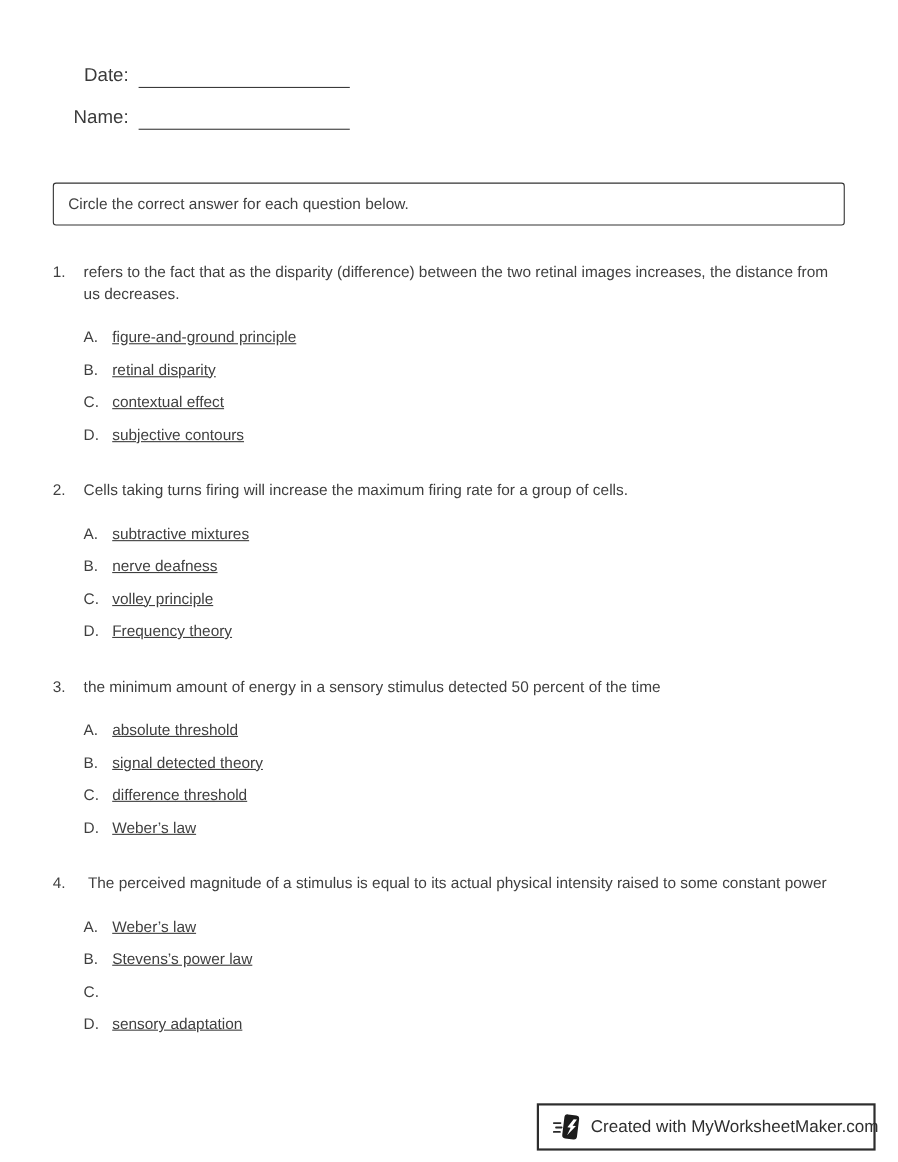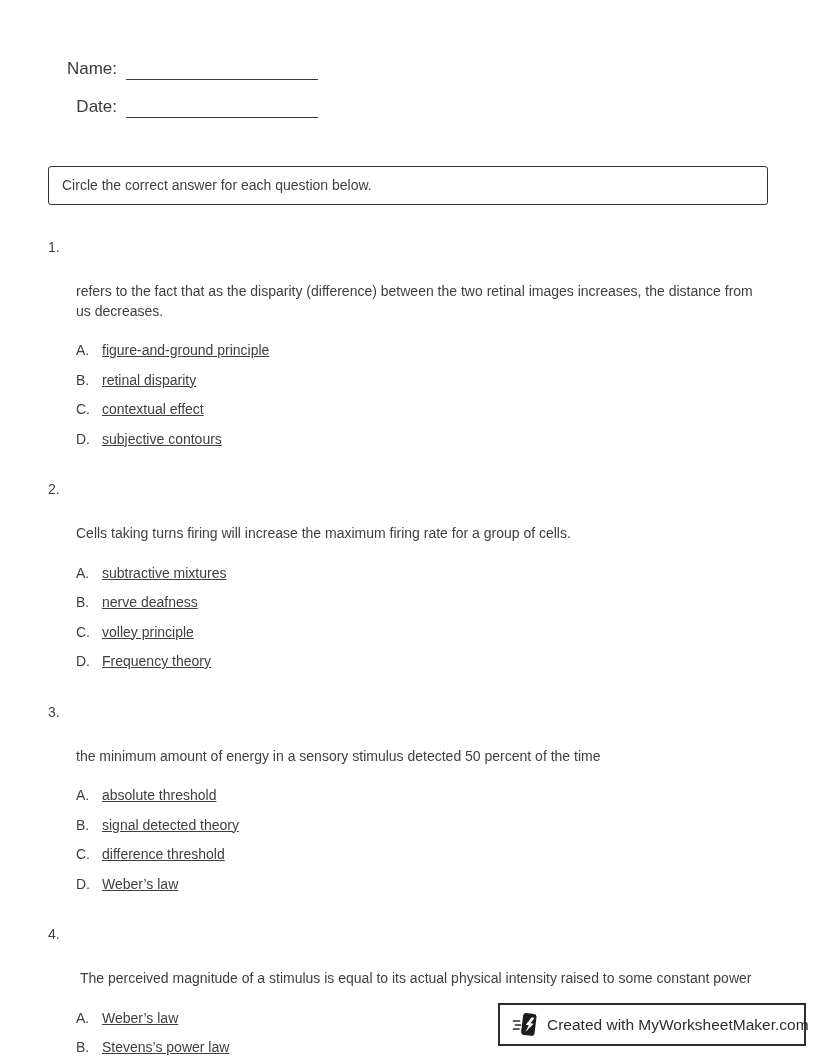--- a/index.html
+++ b/index.html
@@ -42,52 +42,52 @@
     padding: 10px 13px 11px 13px;
     font-size: 14px;
     color: #3f3f3f;
   }
 
   
   .questions { margin-top: 33px; }
   .question { margin-bottom: 31px; }
   .q-head { display: flex; font-size: 14px; line-height: 19.5px; }
   .q-number { width: 28px; flex: 0 0 28px; }
-  .q-text { flex: 1; white-space: pre-wrap; margin-top: 44px; }
+  .q-text { flex: 1; white-space: pre-wrap; }
   .options { margin-left: 28px; margin-top: 20px; }
   .option { display: flex; font-size: 14px; line-height: 19.5px; margin-bottom: 10px; }
   .opt-letter { width: 26px; flex: 0 0 26px; }
   .opt-text { flex: 1; text-decoration: underline; }
 
   
   .credit-badge {
     position: absolute;
-    right: 10px; bottom: 10px;
+    right: 20px; bottom: 10px;
     width: 308px; height: 43px;
     border: 2px solid #2d2d2d;
     background: #ffffff;
     display: flex; align-items: center;
     padding: 0 12px;
   }
   .credit-icon { flex: 0 0 auto; margin-right: 8px; display: flex; align-items: center; }
   .credit-text { font-size: 15.5px; color: #2e2e2e; white-space: nowrap; }
 </style>
 </head>
 <body>
 
 <div class="page">
 
   <div class="header">
     <div class="fields">
       <div class="field-row">
+        <span class="field-label">Date:</span>
+        <span class="field-line"></span>
+      </div>
+      <div class="field-row">
         <span class="field-label">Name:</span>
-        <span class="field-line"></span>
-      </div>
-      <div class="field-row">
-        <span class="field-label">Date:</span>
         <span class="field-line"></span>
       </div>
     </div>
   </div>
 
   <div class="instructions">
     <span>Circle the correct answer for each question below.</span>
   </div>
 
   <div class="questions">

